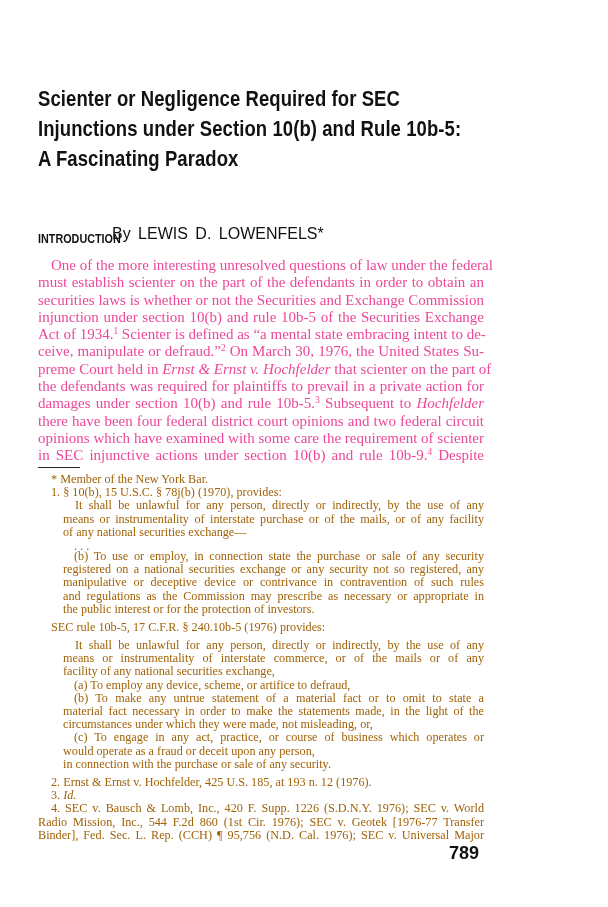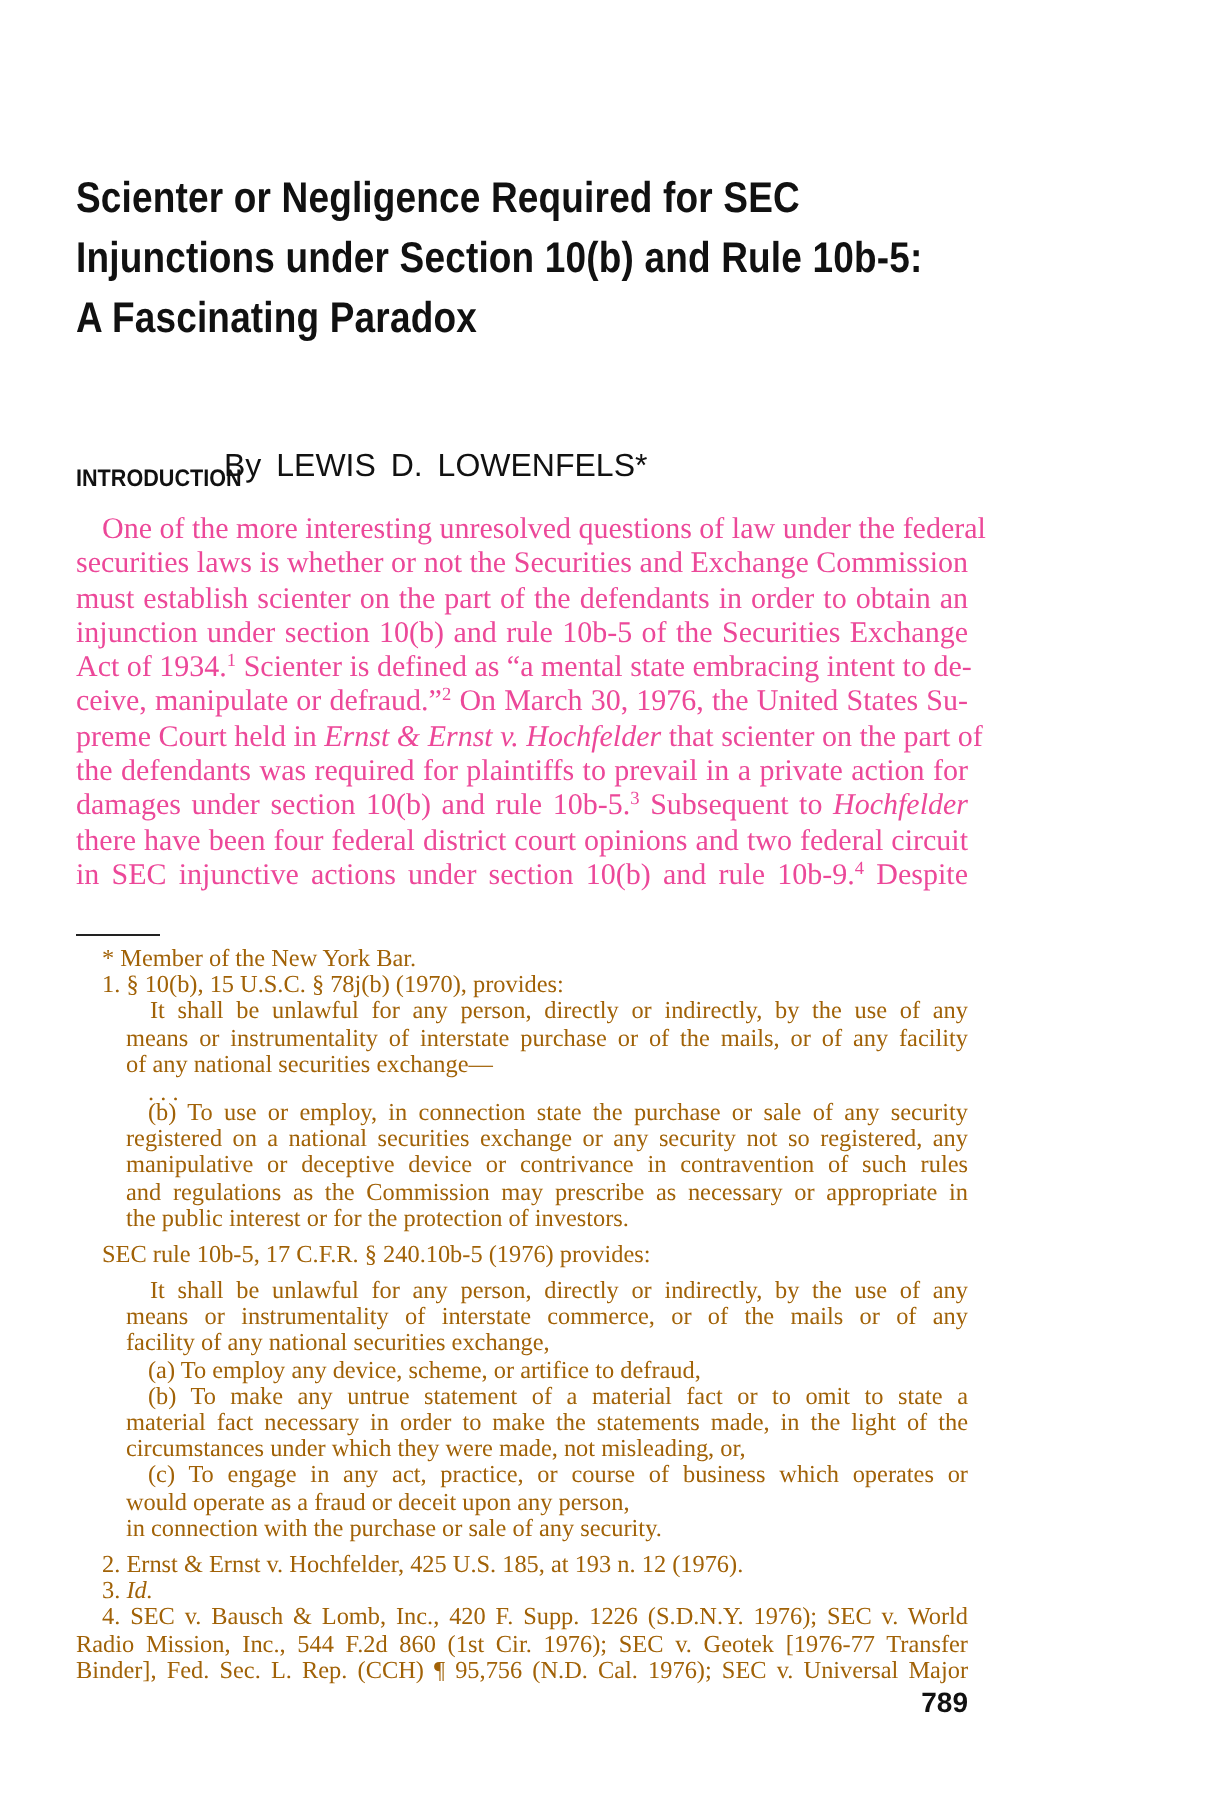--- a/index.html
+++ b/index.html
@@ -34,50 +34,51 @@
     font-family: "Liberation Serif", serif; font-size: 12.2px; line-height: 13.2px; color: #a16207;
   }
   .notes .l { display: block; white-space: nowrap; height: 13.2px; }
   .notes .j { text-align: justify; text-align-last: justify; }
   .notes .i1 { padding-left: 13px; }
   .notes .i2 { padding-left: 25px; }
   .notes .i3 { padding-left: 36px; }
   .notes .gap { height: 5px; display: block; }
   .notes .small-gap { height: 3px; display: block; }
   .page-number {
-    position: absolute; left: 460px; top: 843px; width: 24px; text-align: right;
-    font-family: "Liberation Sans", sans-serif; font-weight: bold; font-size: 14px; color: #111;
+    position: absolute; left: 449px; top: 843px; width: 24px; text-align: right;
+    font-family: "Liberation Sans", sans-serif; font-weight: bold; font-size: 18px; color: #111;
   }
   sup { font-size: 0.62em; vertical-align: 0.55em; line-height: 0; }
   i { font-style: italic; }
 </style>
 </head>
 <body>
 
 <div class="title">
   <div>Scienter or Negligence Required for SEC</div>
   <div>Injunctions under Section 10(b) and Rule 10b-5:</div>
   <div>A Fascinating Paradox</div>
 </div>
 
 <div class="byline">By LEWIS D. LOWENFELS*</div>
 
 <div class="sec-heading">INTRODUCTION</div>
 
 <div class="body-text">
   <span class="line indent">One of the more interesting unresolved questions of law under the federal</span>
+  <span class="line">must establish scienter on the part of the defendants in order to obtain an</span>
   <span class="line">securities laws is whether or not the Securities and Exchange Commission</span>
-  <span class="line">must establish scienter on the part of the defendants in order to obtain an</span>
   <span class="line">injunction under section 10(b) and rule 10b-5 of the Securities Exchange</span>
   <span class="line"><span>Act of 1934.</span><sup>1</sup><span> Scienter is defined as “a mental state embracing intent to de-</span></span>
   <span class="line"><span>ceive, manipulate or defraud.”</span><sup>2</sup><span> On March 30, 1976, the United States Su-</span></span>
   <span class="line"><span>preme Court held in </span><i>Ernst &amp; Ernst v. Hochfelder</i><span> that scienter on the part of</span></span>
   <span class="line">the defendants was required for plaintiffs to prevail in a private action for</span>
   <span class="line"><span>damages under section 10(b) and rule 10b-5.</span><sup>3</sup><span> Subsequent to </span><i>Hochfelder</i></span>
   <span class="line">there have been four federal district court opinions and two federal circuit</span>
+  <span class="line">opinions which have examined with some care the requirement of scienter</span>
   <span class="line"><span>in SEC injunctive actions under section 10(b) and rule 10b-9.</span><sup>4</sup><span> Despite</span></span>
 </div>
 
 <div class="rule"></div>
 
 <div class="notes">
   <span class="l i1">* Member of the New York Bar.</span>
   <span class="l i1">1. § 10(b), 15 U.S.C. § 78j(b)  (1970), provides:</span>
   <span class="l j i2" style="padding-left:37px;">It shall be unlawful for any person, directly or indirectly, by the use of any</span>
   <span class="l j i2">means or instrumentality of interstate purchase or of the mails, or of any facility</span>

